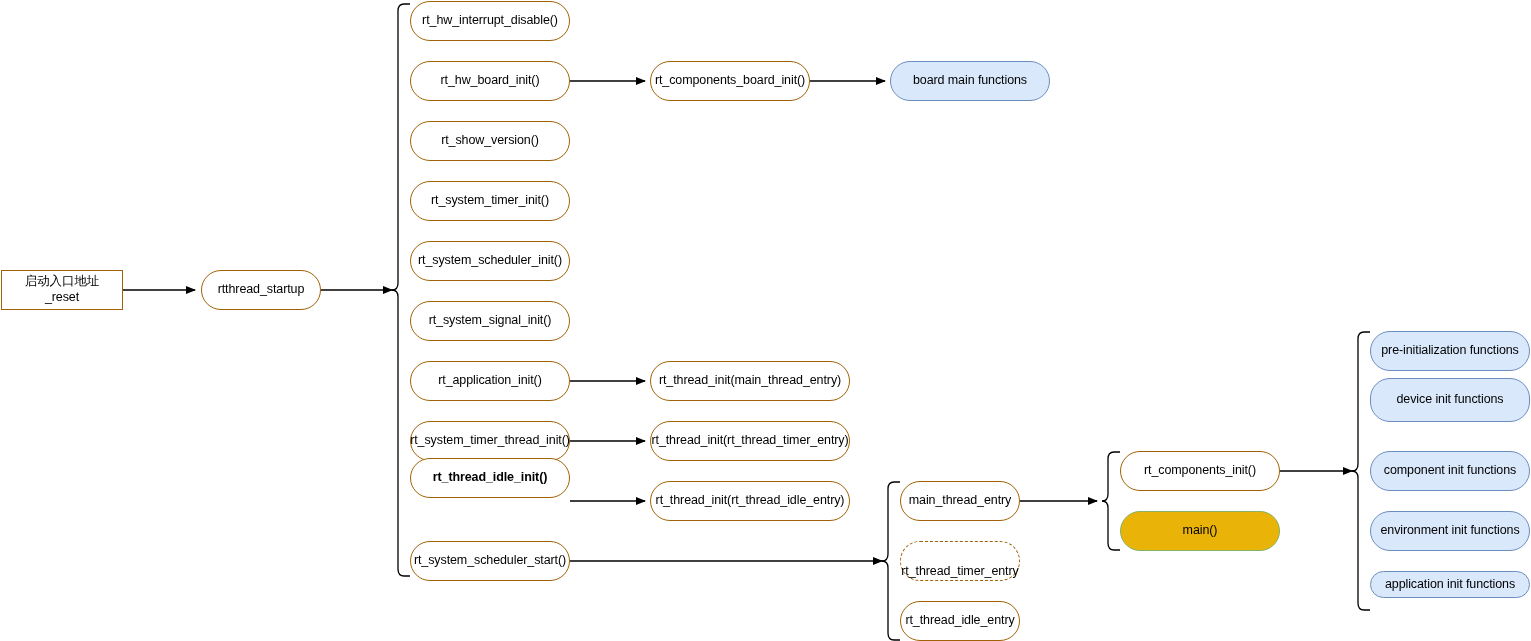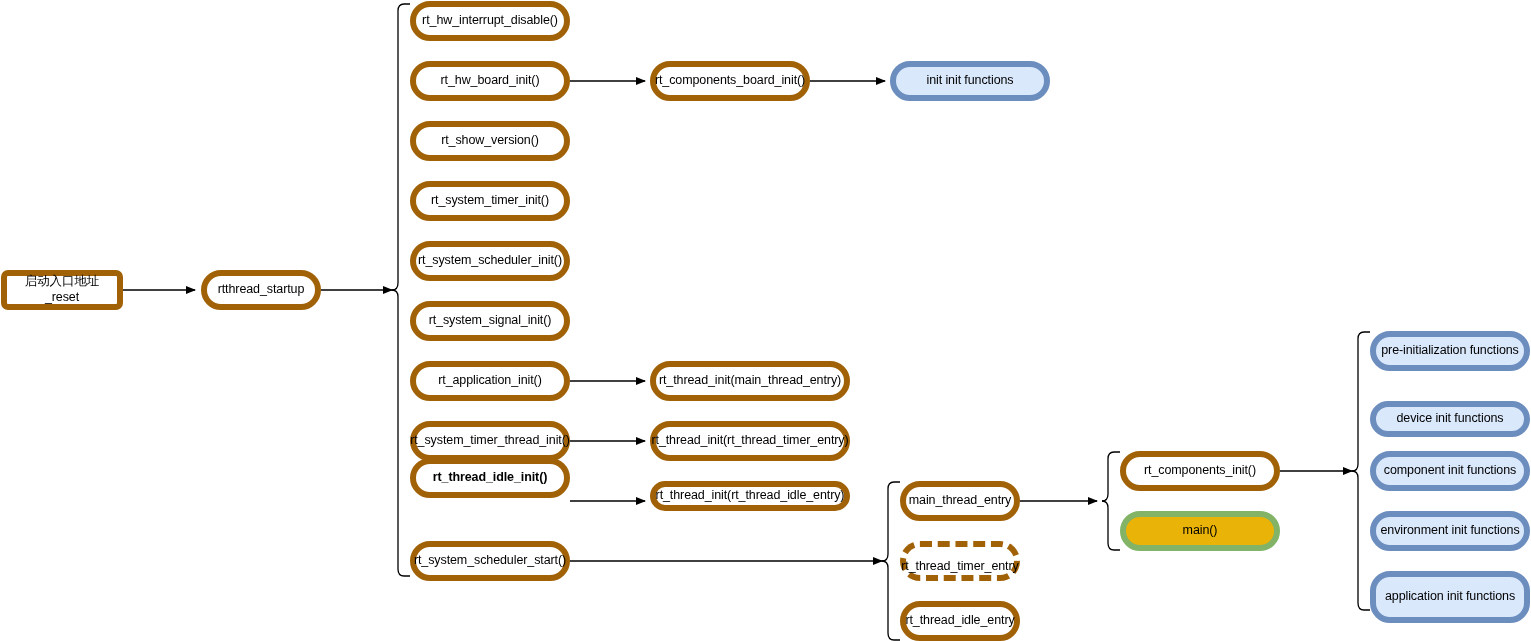--- a/index.html
+++ b/index.html
@@ -27,21 +27,21 @@
     position: absolute;
     box-sizing: border-box;
     display: flex;
     align-items: center;
     justify-content: center;
     text-align: center;
     font-size: 12.5px;
     line-height: 1.25;
     color: #000000;
     background: #ffffff;
-    border: 6px solid #a16207;
+    border: 1px solid #a16207;
     border-radius: 20px;
     white-space: nowrap;
     letter-spacing: -0.1px;
   }
   .node.rect {
     border-radius: 0;
   }
   .node.dashed {
     border-style: dashed;
     align-items: flex-end;
@@ -128,21 +128,21 @@
     <g>
       <line x1="1280" y1="471" x2="1352" y2="471" stroke="#000" stroke-width="1.3" marker-end="url(#arrow)"></line>
     </g>
 
     <g fill="none" stroke="#000" stroke-width="1.3">
       <path d="M1370,332 L1364,332 Q1358,332 1358,339 L1358,464 Q1358,471 1352,471"></path>
       <path d="M1370,610 L1364,610 Q1358,610 1358,603 L1358,478 Q1358,471 1352,471"></path>
     </g>
   </svg>
 
-  <div class="node rect" style="left:1px; top:270px; width:122px; height:40px;border-radius:7px;">
+  <div class="node rect" style="left:1px; top:270px; width:122px; height:40px;">
     <span class="lbl multi">启动入口地址
 _reset</span>
   </div>
 
   <div class="node" style="left:201px; top:270px; width:120px; height:40px;">
     <span class="lbl">rtthread_startup</span>
   </div>
 
   <div class="node" style="left:410px; top:1px; width:160px; height:40px;">
     <span class="lbl">rt_hw_interrupt_disable()</span>
@@ -172,30 +172,30 @@
     <span class="lbl">rt_thread_idle_init()</span>
   </div>
   <div class="node" style="left:410px; top:541px; width:160px; height:40px;">
     <span class="lbl">rt_system_scheduler_start()</span>
   </div>
 
   <div class="node" style="left:650px; top:61px; width:160px; height:40px;">
     <span class="lbl">rt_components_board_init()</span>
   </div>
   <div class="node blue" style="left:890px; top:61px; width:160px; height:40px;">
-    <span class="lbl">init init functions</span>
+    <span class="lbl">board main functions</span>
   </div>
 
   <div class="node" style="left:650px; top:361px; width:200px; height:40px;">
     <span class="lbl">rt_thread_init(main_thread_entry)</span>
   </div>
   <div class="node" style="left:650px; top:421px; width:200px; height:40px;">
     <span class="lbl">rt_thread_init(rt_thread_timer_entry)</span>
   </div>
-  <div class="node" style="left:650px; top:481px; width:200px; height:30px;">
+  <div class="node" style="left:650px; top:481px; width:200px; height:40px;">
     <span class="lbl">rt_thread_init(rt_thread_idle_entry)</span>
   </div>
 
   <div class="node" style="left:900px; top:481px; width:120px; height:40px;">
     <span class="lbl">main_thread_entry</span>
   </div>
   <div class="node dashed" style="left:900px; top:541px; width:120px; height:40px;">
     <span class="lbl">rt_thread_timer_entry</span>
   </div>
   <div class="node" style="left:900px; top:601px; width:120px; height:40px;text-align:center;">
@@ -205,26 +205,26 @@
   <div class="node" style="left:1120px; top:451px; width:160px; height:40px;">
     <span class="lbl">rt_components_init()</span>
   </div>
   <div class="node green" style="left:1120px; top:511px; width:160px; height:40px;">
     <span class="lbl">main()</span>
   </div>
 
   <div class="node blue" style="left:1370px; top:331px; width:160px; height:40px;">
     <span class="lbl">pre-initialization functions</span>
   </div>
-  <div class="node blue" style="left:1370px; top:401px; width:160px; height:36px;">
+  <div class="node blue" style="left:1370px; top:378px; width:160px; height:44px;">
     <span class="lbl">device init functions</span>
   </div>
   <div class="node blue" style="left:1370px; top:451px; width:160px; height:40px;">
     <span class="lbl">component init functions</span>
   </div>
   <div class="node blue" style="left:1370px; top:511px; width:160px; height:40px;">
     <span class="lbl">environment init functions</span>
   </div>
-  <div class="node blue" style="left:1370px; top:571px; width:160px; height:52px;">
+  <div class="node blue" style="left:1370px; top:571px; width:160px; height:27px;">
     <span class="lbl">application init functions</span>
   </div>
 
 </div>
 
 </body></html>

